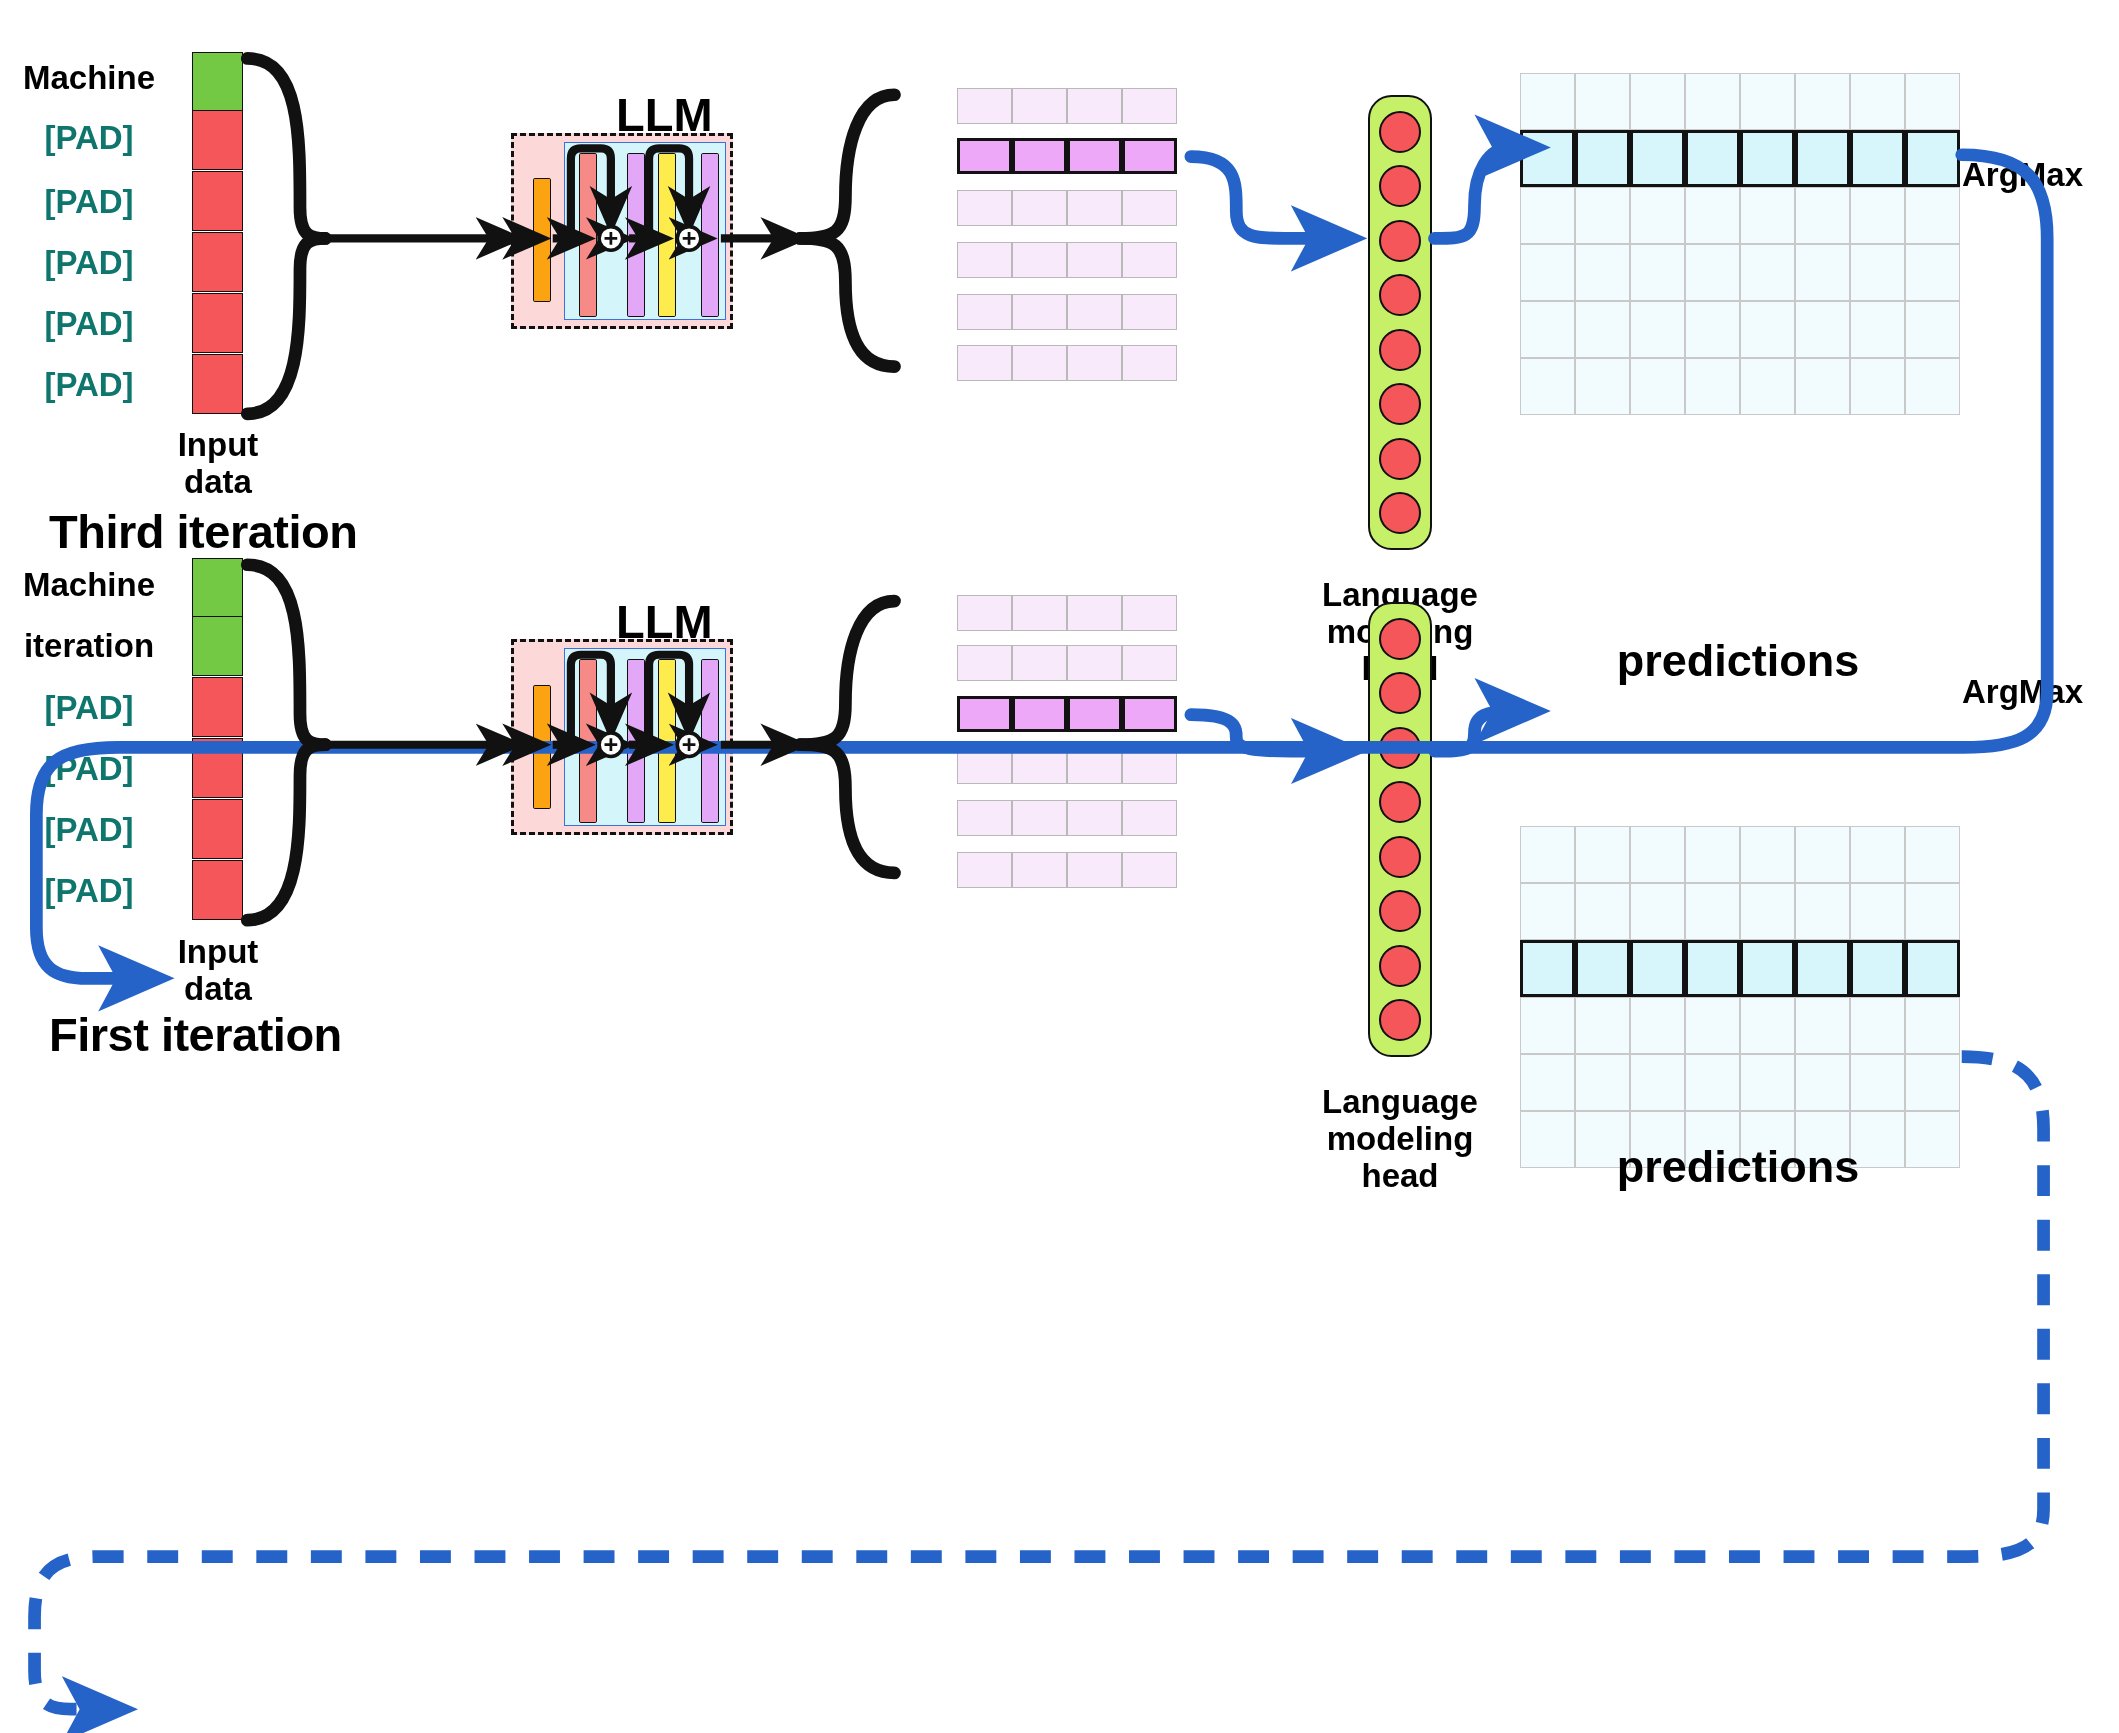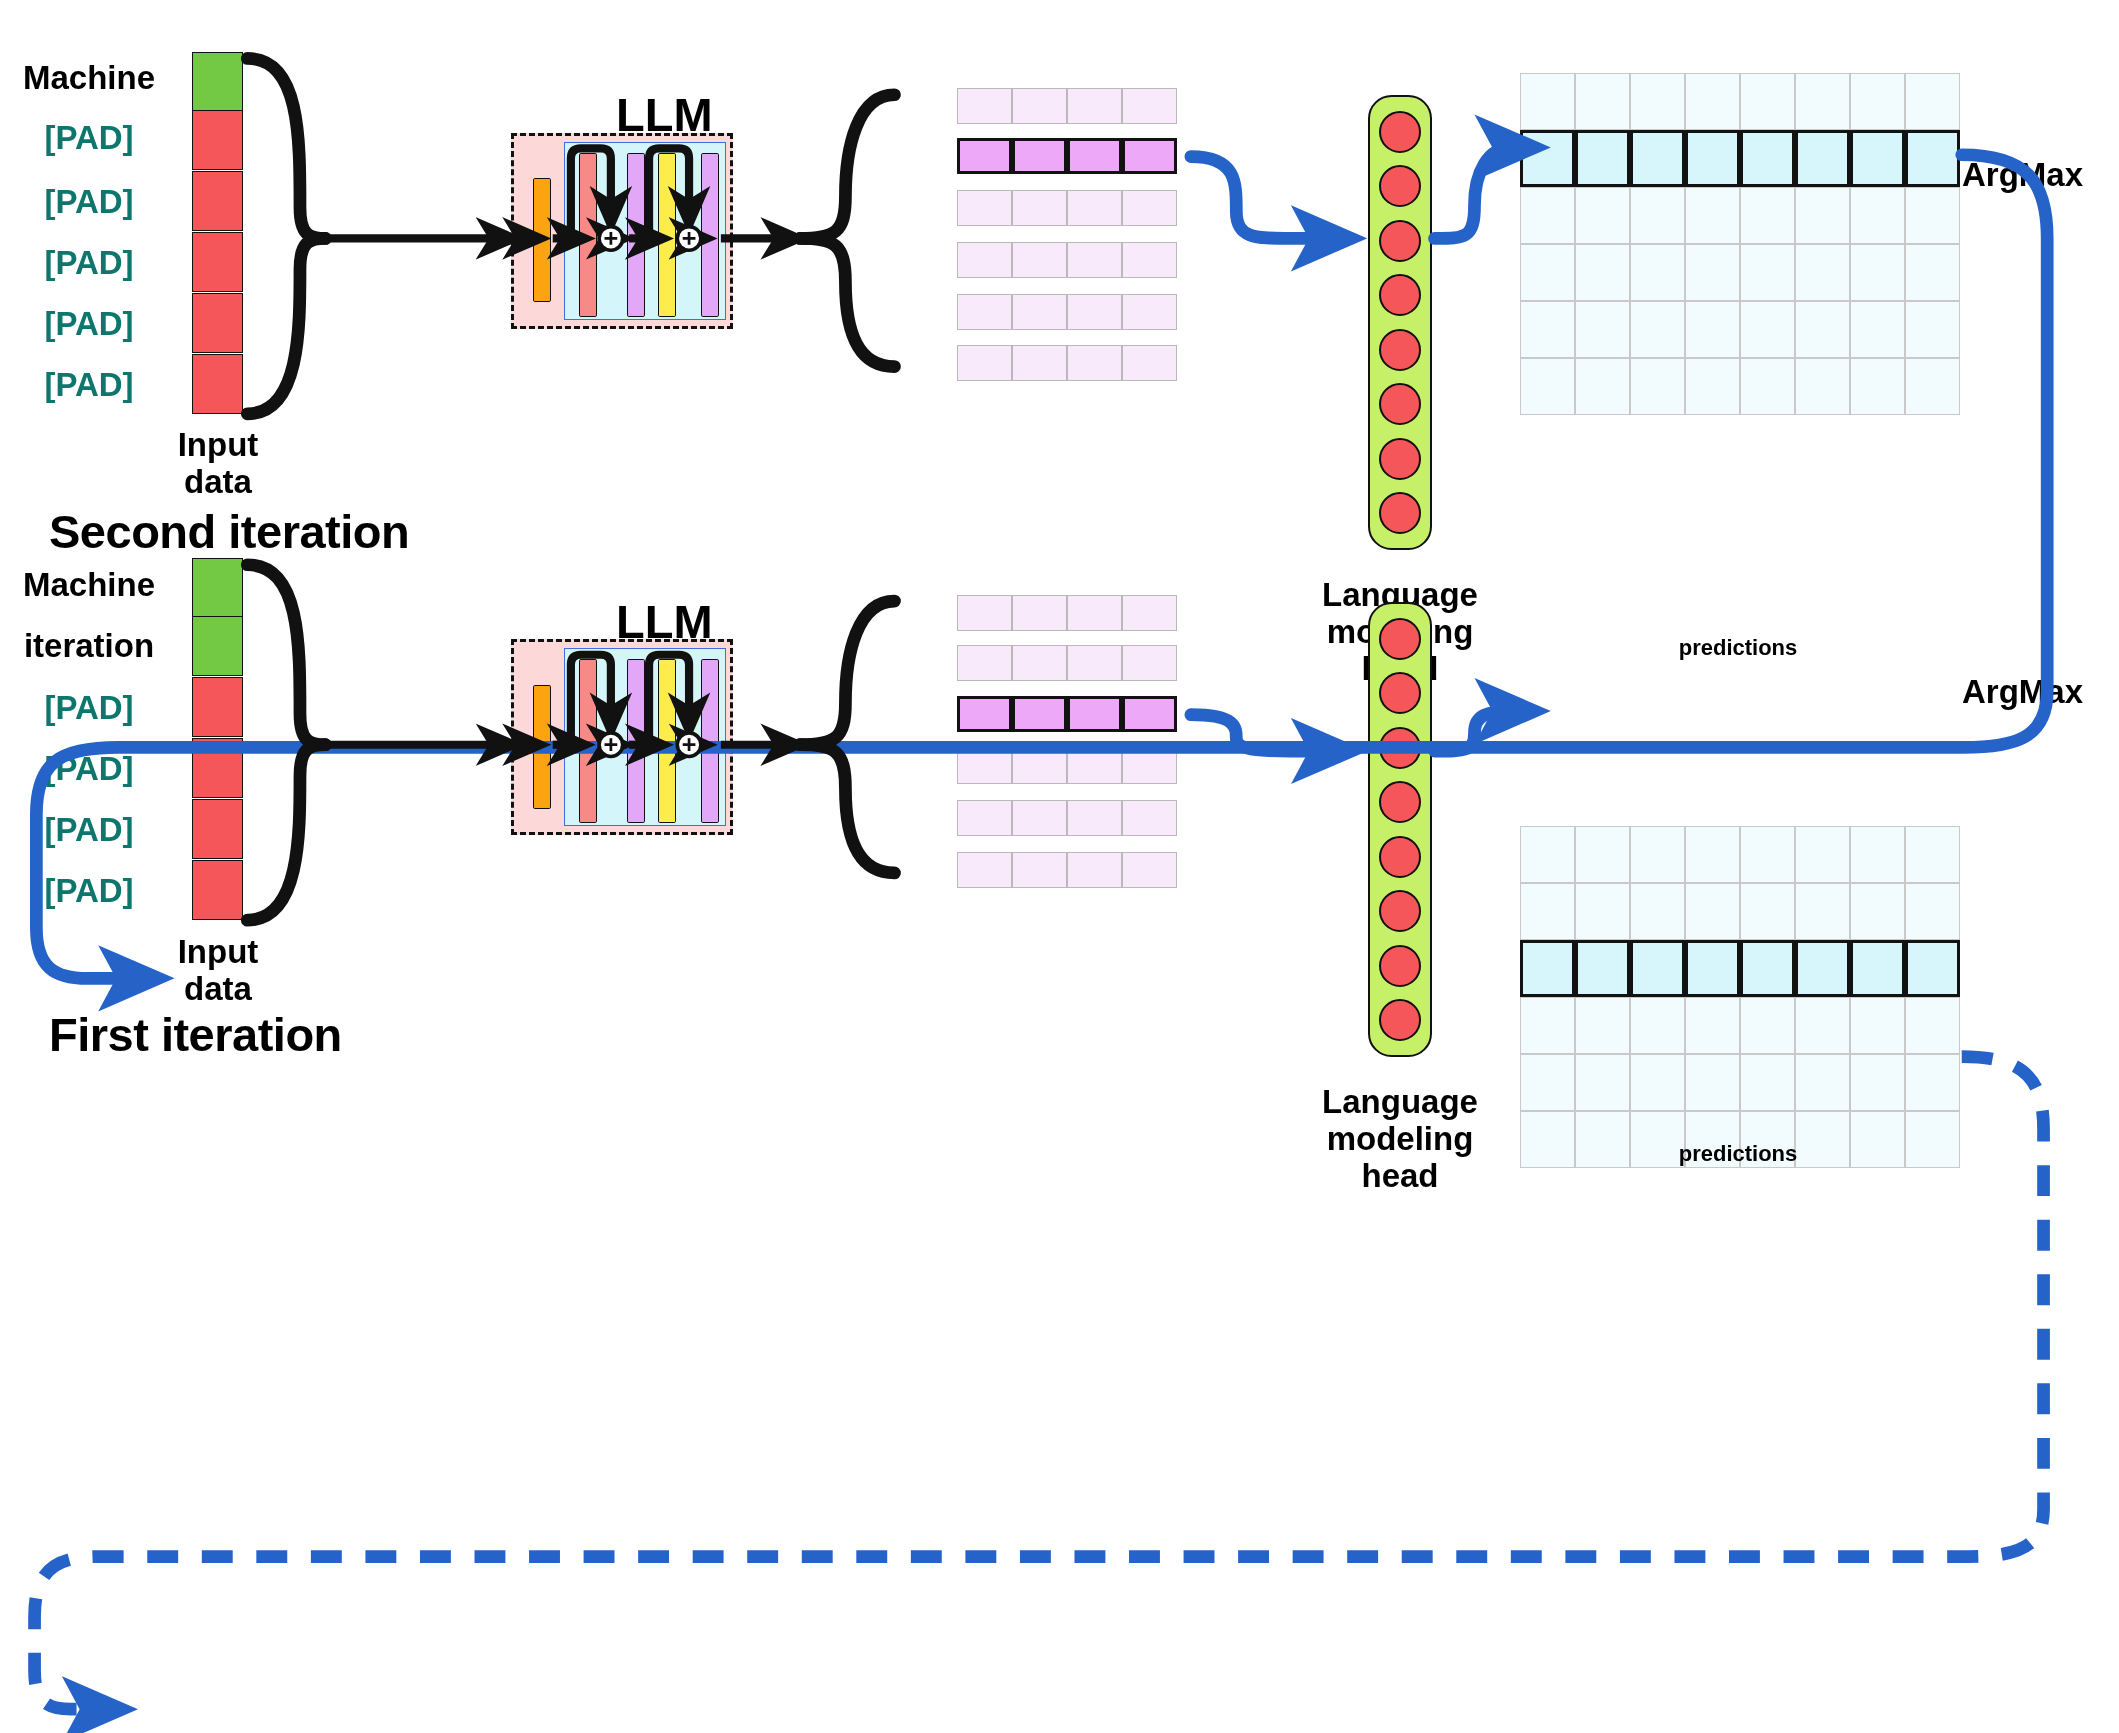--- a/index.html
+++ b/index.html
@@ -45,21 +45,21 @@
   .lm-dot{width:42px;height:42px;border-radius:50%;background:#f4565a;border:2.7px solid #111;
           box-sizing:border-box;}
   .lm-caption{position:absolute;font-size:33px;font-weight:bold;color:#000;
               text-align:center;line-height:1.12;}
 
   
   .pred-grid{position:absolute;display:flex;flex-direction:column;}
   .pred-row{display:flex;}
   .pred-cell{box-sizing:border-box;border:1.8px solid #c9c9c9;background:#f2fbfd;}
   .pred-row.active .pred-cell{border:3.6px solid #121212;background:#d6f6fb;}
-  .pred-caption{position:absolute;font-size:22px;font-weight:bold;color:#000;text-align:center;}
+  .pred-caption{position:absolute;font-size:45px;font-weight:bold;color:#000;text-align:center;}
 
   
   .argmax{position:absolute;font-size:33px;font-weight:bold;color:#000;white-space:nowrap;}
 </style>
 </head>
 <body>
 
 <div id="stage">
 
 
@@ -204,21 +204,21 @@
       <div class="pred-cell" style="width:55px;height:57px;"></div>
       <div class="pred-cell" style="width:55px;height:57px;"></div>
       <div class="pred-cell" style="width:55px;height:57px;"></div>
       <div class="pred-cell" style="width:55px;height:57px;"></div>
     </div>
   </div>
   <div class="pred-caption" style="left:1520px;top:635px;width:436px;">predictions</div>
 
   <div class="argmax" style="left:1962px;top:156px;">ArgMax</div>
 
-  <div class="sect-title" style="left:49px;top:504px;">Second iteration</div>
+  <div class="sect-title" style="left:49px;top:504px;">Third iteration</div>
 
   <div class="tok-label word" style="left:0px;width:178px;top:585px;">Machine</div>
   <div class="tok-label word" style="left:0px;width:178px;top:646px;">iteration</div>
   <div class="tok-label pad" style="left:0px;width:178px;top:708px;">[PAD]</div>
   <div class="tok-label pad" style="left:0px;width:178px;top:769px;">[PAD]</div>
   <div class="tok-label pad" style="left:0px;width:178px;top:830px;">[PAD]</div>
   <div class="tok-label pad" style="left:0px;width:178px;top:891px;">[PAD]</div>
 
   <div class="tok-cell green" style="left:192px;top:558px;height:59px;"></div>
   <div class="tok-cell green" style="left:192px;top:616px;height:60px;"></div>

